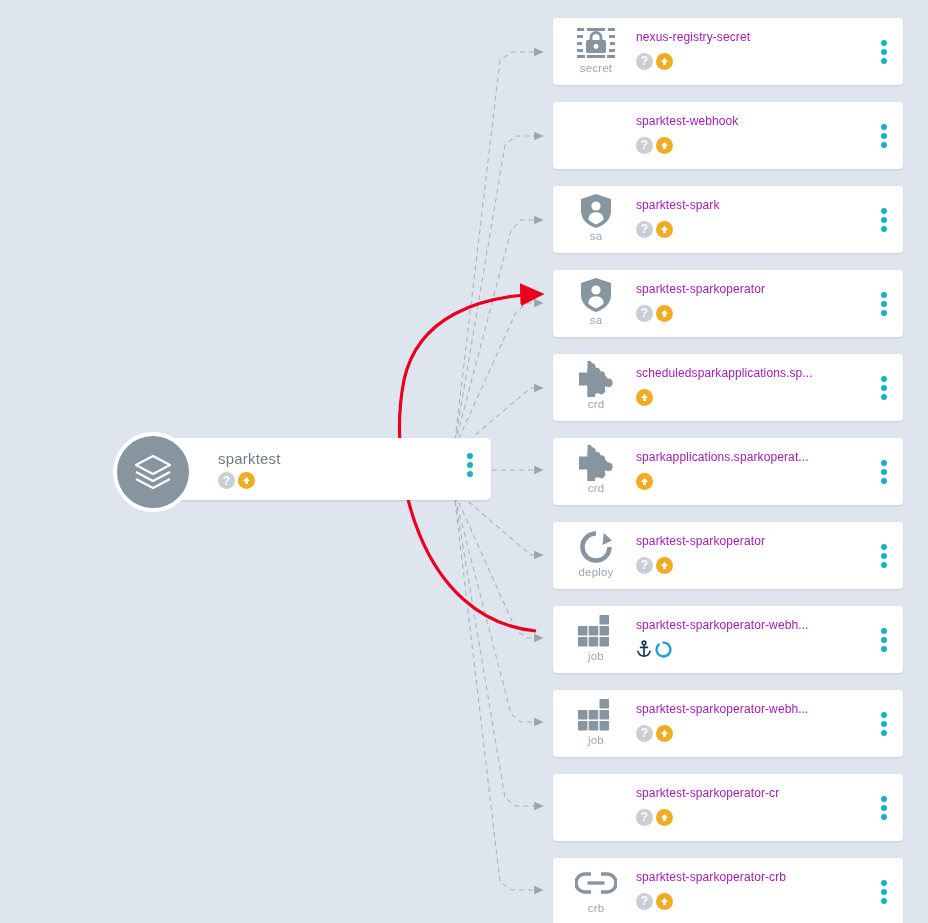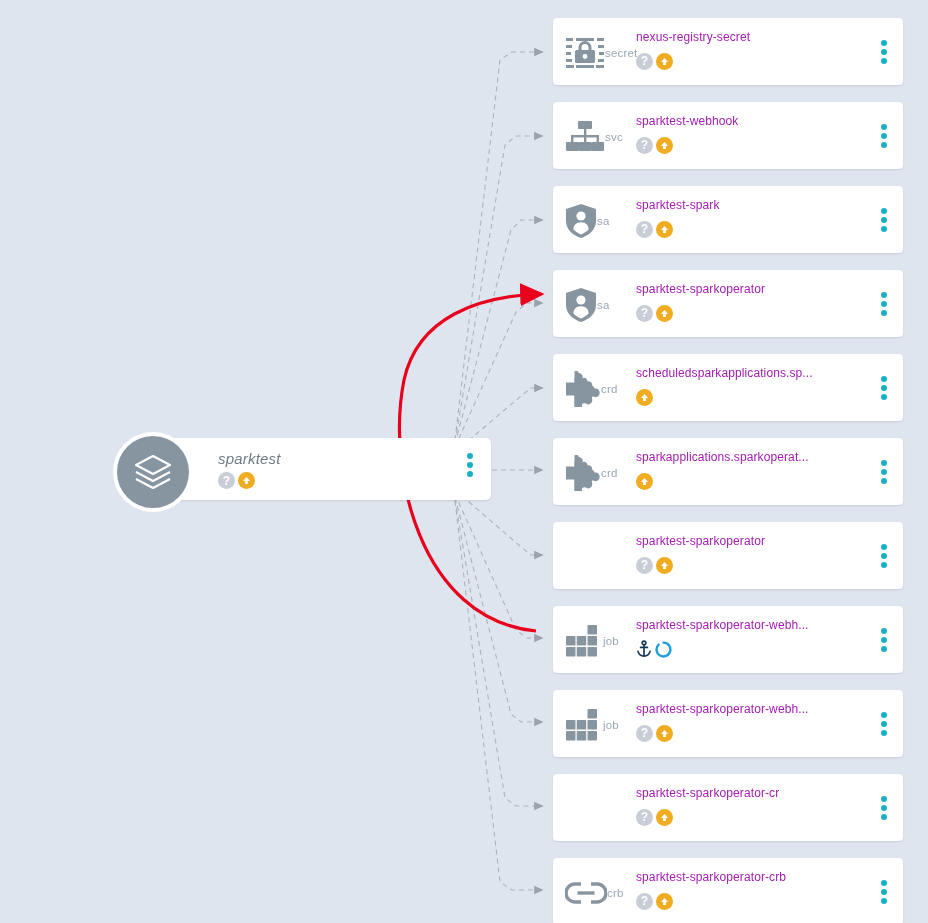--- a/index.html
+++ b/index.html
@@ -31,38 +31,38 @@
   .root-badge{
     position:absolute;left:0;top:0;
     width:80px;height:80px;border-radius:50%;
     background:#8795a1;
     border:4px solid #ffffff;
     box-sizing:border-box;
     display:flex;align-items:center;justify-content:center;
   }
   .root-title{
     position:absolute;left:105px;top:18px;
-    font-size:15px;color:#6d7b86;letter-spacing:.2px;font-style:italic;
+    font-size:15px;color:#6d7b86;letter-spacing:.2px;
   }
   .root-status{position:absolute;left:105px;top:40px;display:flex;gap:3px;align-items:center;}
   .root-kebab{position:absolute;right:18px;top:21px;}
 
   
   .card{
     position:absolute;
     left:553px;
     width:350px;height:67px;
     background:#ffffff;
     border-radius:4px;
     box-shadow:0 1px 2px rgba(80,95,120,.16);
   }
   .card-icon{
     position:absolute;left:12px;top:5px;
     width:62px;height:58px;
-    display:flex;flex-direction:row;align-items:center;justify-content:flex-start;
+    display:flex;flex-direction:column;align-items:center;justify-content:flex-start;
   }
   .card-icon .glyph{height:36px;display:flex;align-items:center;justify-content:center;margin-top:2px;}
   .card-kind{
     font-size:11.5px;color:#9aa7b4;margin-top:1px;letter-spacing:.2px;
   }
   .card-title{
     position:absolute;left:83px;top:12px;
     font-size:12px;color:#a21caf;letter-spacing:.1px;
     white-space:nowrap;overflow:hidden;
   }
@@ -191,38 +191,20 @@
             </svg>
           </span>
         </div>
      <div class="kebab dots">
           <i></i>
           <i></i>
           <i></i>
         </div>
       </div>
       <div class="card" style="top: 102px;">
-        <div class="card-icon">
-       <span class="glyph">
-            <svg width="40" height="34" viewBox="0 0 40 34" aria-hidden="true">
-              <g fill="#8795a1">
-        <rect x="13" y="1" width="14" height="8" rx="1"></rect>
-        <rect x="19" y="9" width="2.4" height="7"></rect>
-        <rect x="6" y="15" width="28" height="2.4"></rect>
-        <rect x="6" y="16" width="2.4" height="6"></rect>
-                <rect x="19" y="16" width="2.4" height="6"></rect>
-                <rect x="31.6" y="16" width="2.4" height="6"></rect>
-        <rect x="1" y="22" width="13" height="9" rx="1"></rect>
-                <rect x="13.8" y="22" width="12.4" height="9" rx="1"></rect>
-                <rect x="26" y="22" width="13" height="9" rx="1"></rect>
-              </g>
-            </svg>
-          </span>
-       <span class="card-kind">svc</span>
-     </div>
      <div class="card-title">sparktest-webhook</div>
      <div class="card-status">
           <span class="badge badge-unknown">
             <span>?</span>
           </span>
           <span class="badge badge-upgrade">
             <svg width="11" height="11" viewBox="0 0 11 11" aria-hidden="true">
               <path d="M5.5 2 L9 6 L6.9 6 L6.9 9 L4.1 9 L4.1 6 L2 6 Z" fill="#ffffff"></path>
             </svg>
           </span>
@@ -333,20 +315,29 @@
             </svg>
           </span>
         </div>
      <div class="kebab dots">
           <i></i>
           <i></i>
           <i></i>
         </div>
       </div>
       <div class="card" style="top: 522px;">
+        <div class="card-icon">
+       <span class="glyph">
+            <svg width="34" height="34" viewBox="0 0 34 34" aria-hidden="true">
+        <path d="M17 3.5 a13.5 13.5 0 1 0 13.5 13.5" fill="none" stroke="#8795a1" stroke-width="4.6" stroke-linecap="butt"></path>
+        <path d="M24.8 3 L33 10.5 L23.5 15 Z" fill="#8795a1"></path>
+            </svg>
+          </span>
+       <span class="card-kind">deploy</span>
+     </div>
      <div class="card-title">sparktest-sparkoperator</div>
      <div class="card-status">
           <span class="badge badge-unknown">
             <span>?</span>
           </span>
           <span class="badge badge-upgrade">
             <svg width="11" height="11" viewBox="0 0 11 11" aria-hidden="true">
               <path d="M5.5 2 L9 6 L6.9 6 L6.9 9 L4.1 9 L4.1 6 L2 6 Z" fill="#ffffff"></path>
             </svg>
           </span>

